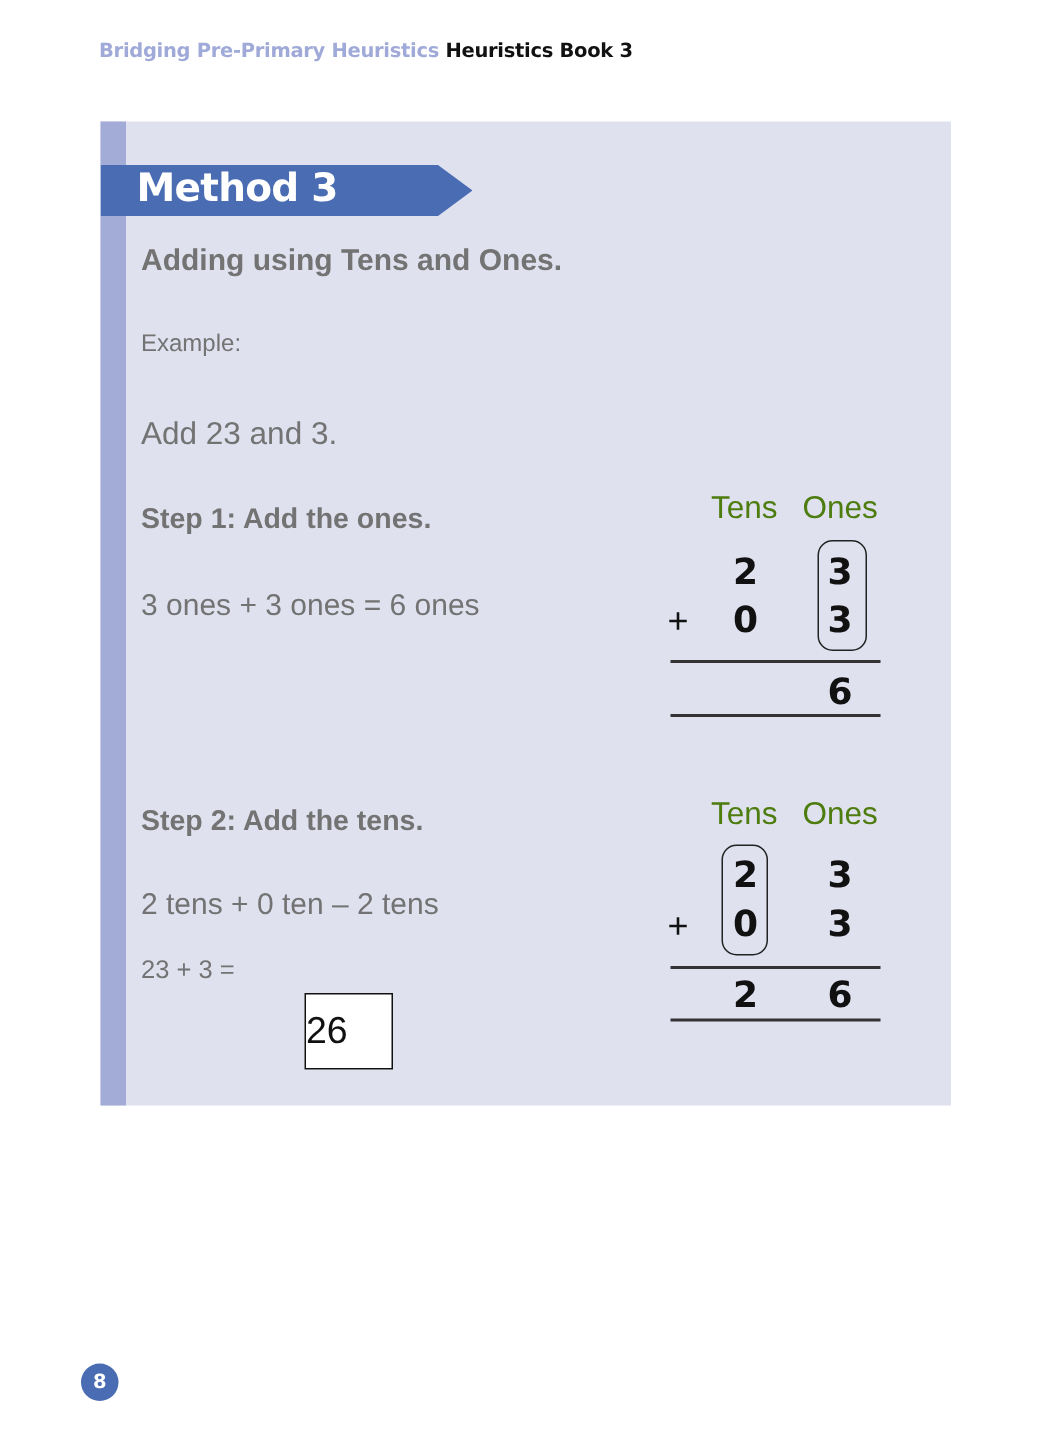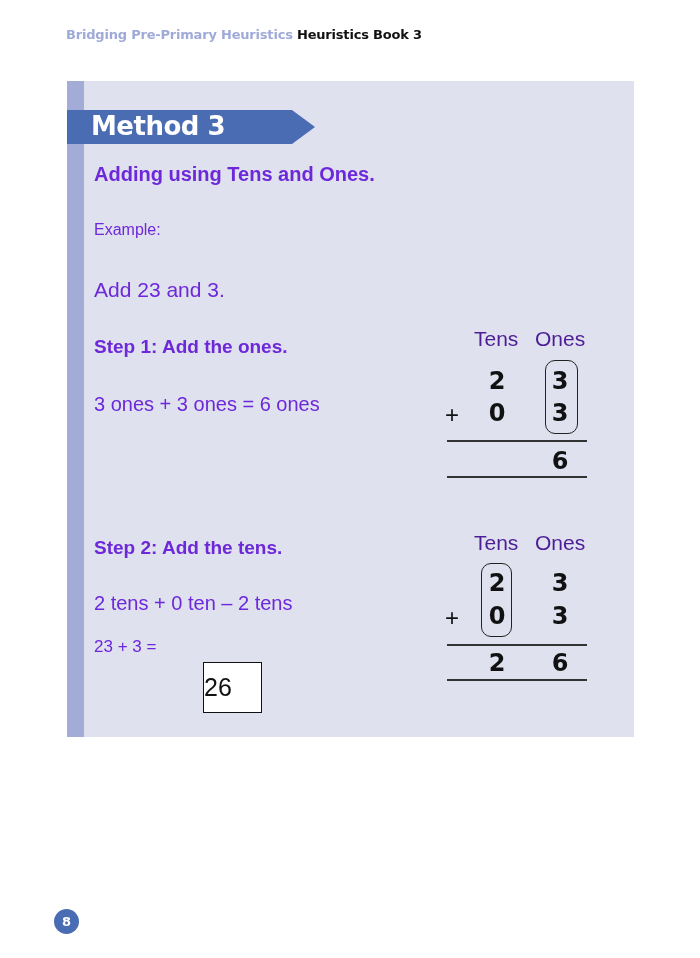--- a/index.html
+++ b/index.html
@@ -6,23 +6,23 @@
   body { width:700px; height:958px; background:#ffffff; position:relative; overflow:hidden;
          font-family:"DejaVu Sans", sans-serif; color:#111; }
   .header { position:absolute; left:66px; top:27px; font-size:13px; font-weight:bold; letter-spacing:-0.2px; }
   .header .series { color:#a0aad8; }
   .header .book { color:#111; }
   .panel { position:absolute; left:67px; top:81px; width:567px; height:656px; background:#dfe1ef; }
   .panel .stripe { position:absolute; left:0; top:0; width:17px; height:100%; background:#a3acd6; }
   .banner { position:absolute; left:67px; top:98px; width:248px; height:34px; background:#4a6cb3;
             clip-path: polygon(0 0, 225px 0, 248px 17px, 225px 34px, 0 34px); margin-top: 12px; }
   .banner span { position:absolute; left:24px; top:1px; font-size:26px; font-weight:bold; color:#fff; letter-spacing:-0.5px; }
-  .txt { position:absolute; left:94px; font-family:"Liberation Sans", sans-serif; color:#6d28d9; }
+  .txt { position:absolute; left:94px; font-family:"Liberation Sans", sans-serif; color:#737373; }
   .bold { font-weight:bold; }
-  .col { position:absolute; font-family:"Liberation Sans", sans-serif; font-size:21px; color:#4c1d95; }
+  .col { position:absolute; font-family:"Liberation Sans", sans-serif; font-size:21px; color:#4d7c0f; }
   .digit { position:absolute; font-family:"DejaVu Sans", sans-serif; font-weight:bold; font-size:24px; width:26px; text-align:center; color:#111; }
   .plus { position:absolute; font-family:"Liberation Sans", sans-serif; font-size:24px; color:#111; }
   .line { position:absolute; height:1.5px; background:#333; }
   .oval { position:absolute; border:1.5px solid #222; border-radius:10px; }
   .answer-box { position:absolute; left:203px; top:662px; width:57px; height:49px; background:#fff; border:1.5px solid #111;
                 font-family:"Liberation Sans", sans-serif; font-size:25px; text-align:left; line-height:49px; }
   .page-num { position:absolute; left:54px; top:909px; width:25px; height:25px; border-radius:50%; background:#4a6cb3;
               color:#fff; font-weight:bold; font-size:13px; text-align:center; line-height:25px; }
 </style>
 </head>

